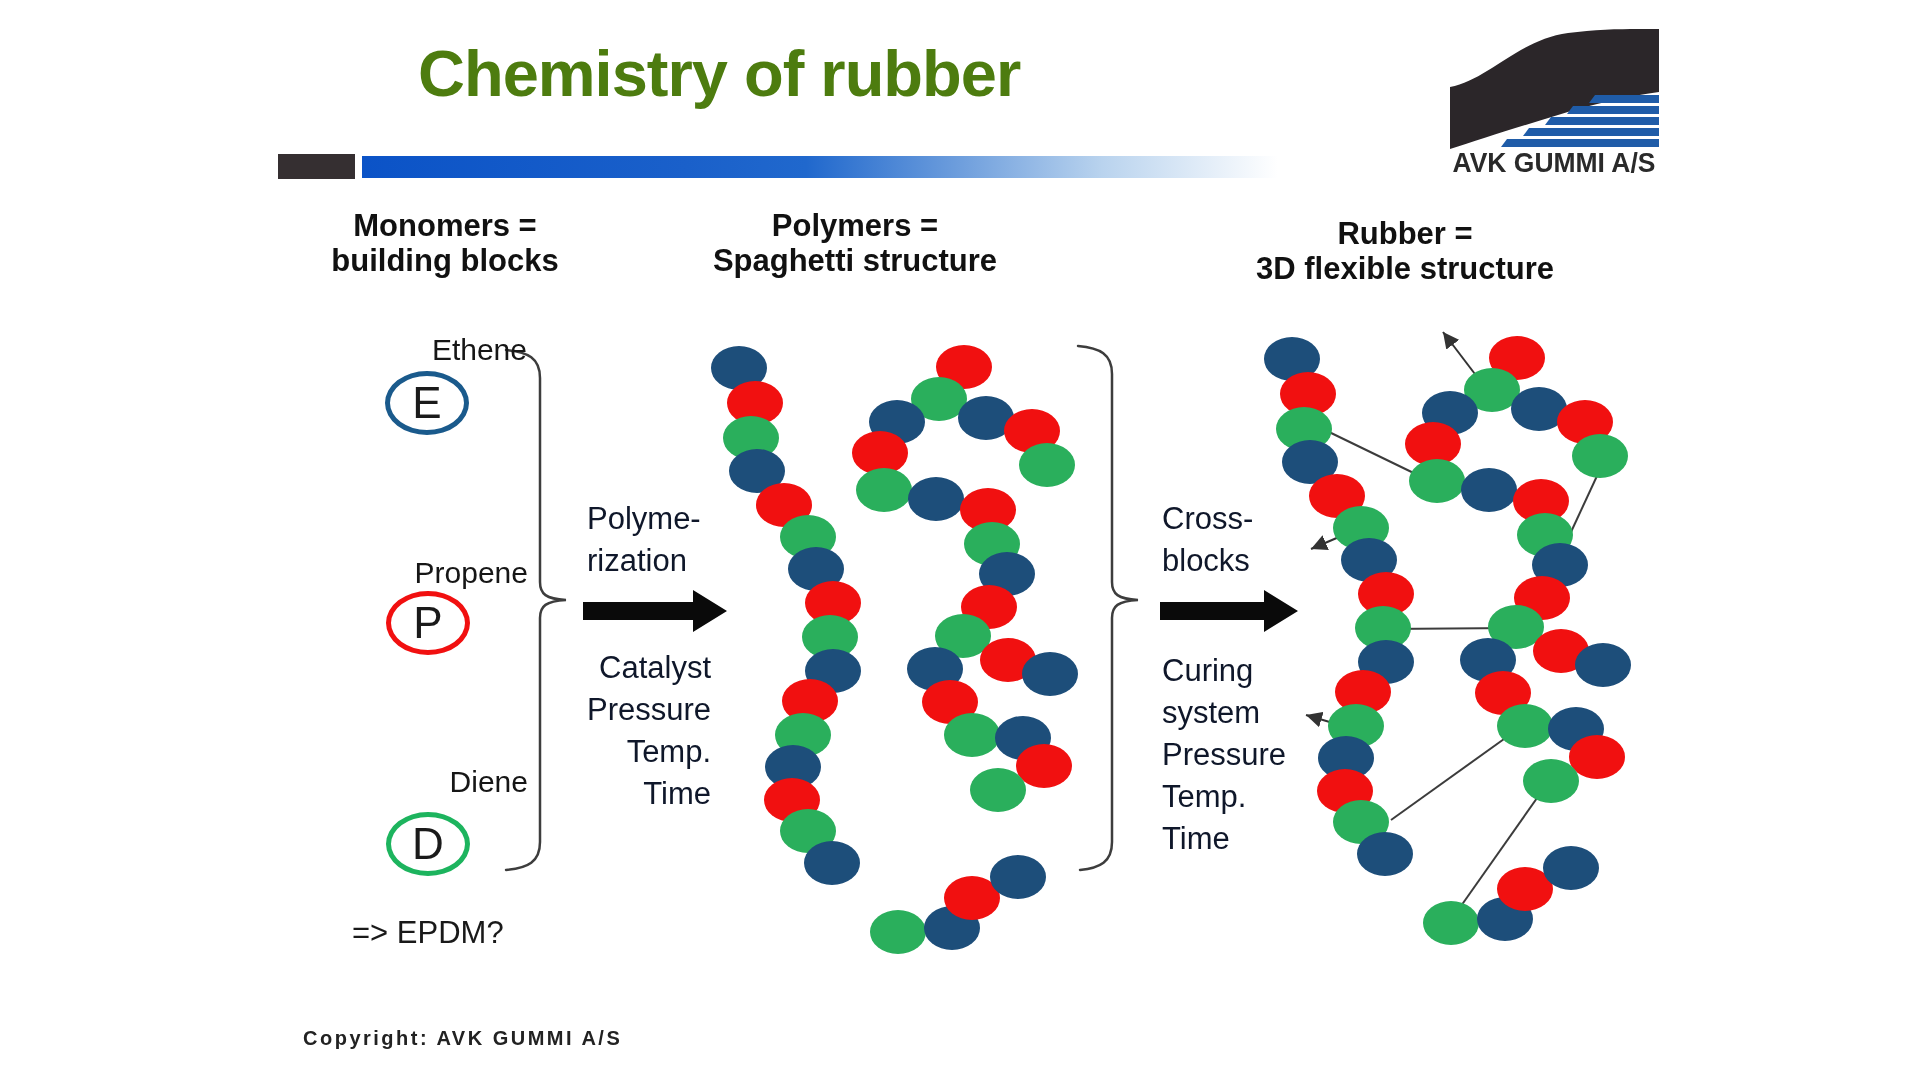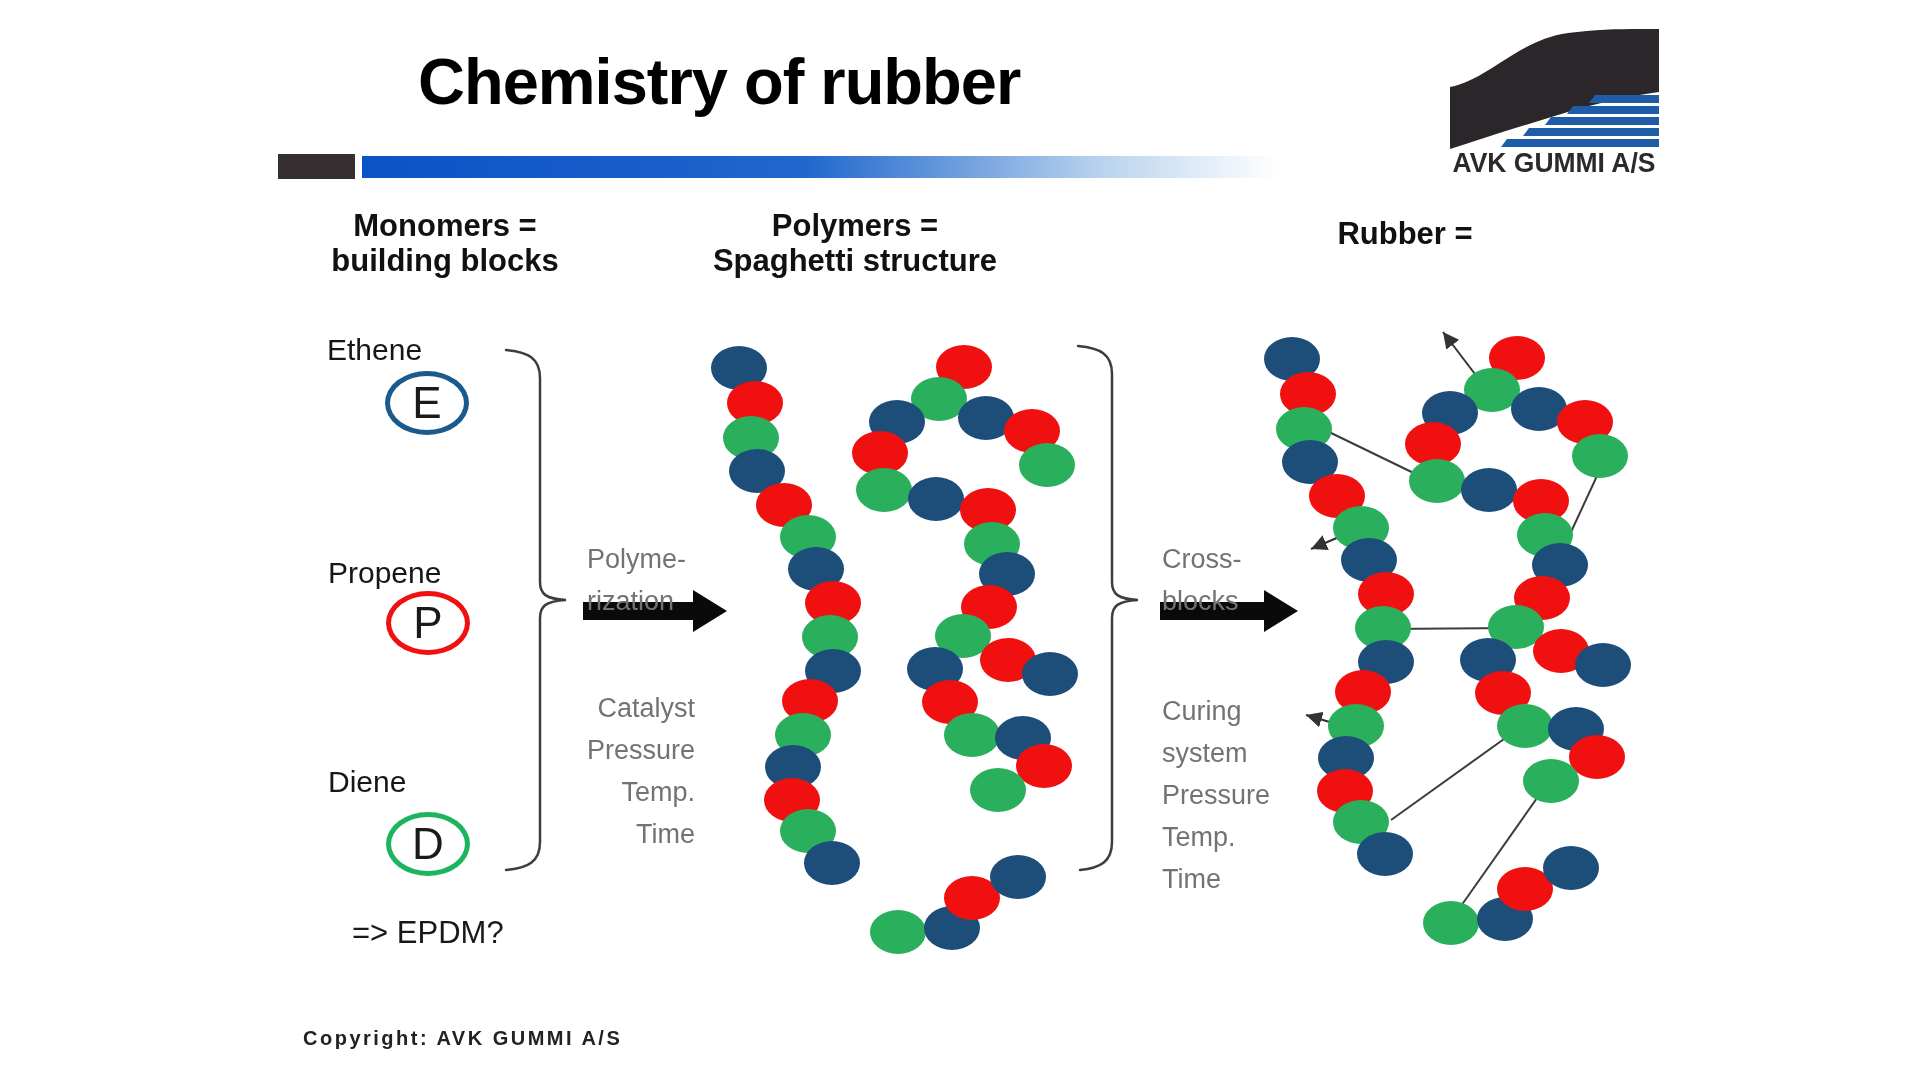--- a/index.html
+++ b/index.html
@@ -1,34 +1,34 @@
 <!DOCTYPE html>
 <html><head>
 <meta charset="utf-8">
 <style>
   html,body{margin:0;padding:0;background:#ffffff;}
   .slide{position:relative;width:1920px;height:1080px;background:#ffffff;overflow:hidden;
          font-family:"Liberation Sans", sans-serif;color:#161616;}
   .abs{position:absolute;}
-  .title{left:418px;top:36px;font-size:65px;font-weight:bold;letter-spacing:-1px;color:#000000;margin-top:8px;}
+  .title{left:418px;top:36px;font-size:65px;font-weight:bold;letter-spacing:-1px;color:#4d7c0f;}
   .bar-dark{left:278px;top:154px;width:77px;height:25px;background:#352f31;}
   .bar-blue{left:362px;top:156px;width:925px;height:22px;
             background:linear-gradient(90deg,#0b53c7 0%,#1a60ca 35%,#2068cd 48%,#6b9cdc 64%,#b9d3ee 80%,rgba(255,255,255,0) 99%);}
   .logo{left:1443px;top:22px;width:222px;height:162px;}
   .logo-text{position:absolute;left:0;top:126px;width:222px;text-align:center;
              font-size:27px;font-weight:800;letter-spacing:0px;color:#2a2a2a;transform:scaleX(0.98);}
   .col-h{top:208px;text-align:center;font-weight:bold;font-size:31px;line-height:35px;color:#111;}
   .h1{left:245px;width:400px;}
   .h2{left:655px;width:400px;}
   .h3{left:1180px;width:450px;margin-top:8px;}
-  .mono-label{width:200px;text-align:left;font-size:30px;color:#161616;}
+  .mono-label{width:200px;text-align:right;font-size:30px;color:#161616;}
   .mono-ellipse{width:74px;height:54px;border-radius:50%;border:5px solid #000;
                 display:flex;align-items:center;justify-content:center;
                 font-size:44px;color:#1a1a1a;background:#fff;}
-  .proc{font-size:27px;color:#737373;line-height:42px;margin-top:40px;}
+  .proc{font-size:31px;color:#0f172a;line-height:42px;}
   .note{left:352px;top:913px;font-size:31px;line-height:39px;color:#191919;}
   .copyright{left:303px;top:1027px;font-size:20px;font-weight:bold;letter-spacing:2.5px;color:#222;}
   svg.overlay{position:absolute;left:0;top:0;}
 </style>
 </head>
 <body>
 
 <div class="slide">
 
   <svg id="diagram-svg" class="overlay" width="1920" height="1080" viewBox="0 0 1920 1080">
@@ -158,20 +158,21 @@
   <div class="abs col-h h1">
     <div>Monomers =</div>
     <div>building blocks</div>
   </div>
   <div class="abs col-h h2">
     <div>Polymers =</div>
     <div>Spaghetti structure</div>
   </div>
   <div class="abs col-h h3">
     <div>Rubber =</div>
+    <div>3D flexible structure</div>
   </div>
 
   <div class="abs mono-label" style="left:327px;top:333px;">Ethene</div>
   <div class="abs mono-ellipse" style="left:385px;top:371px;border-color:#1a5a8c;">
     <span>E</span>
   </div>
 
   <div class="abs mono-label" style="left:328px;top:556px;">Propene</div>
   <div class="abs mono-ellipse" style="left:386px;top:591px;border-color:#f11010;">
     <span>P</span>

